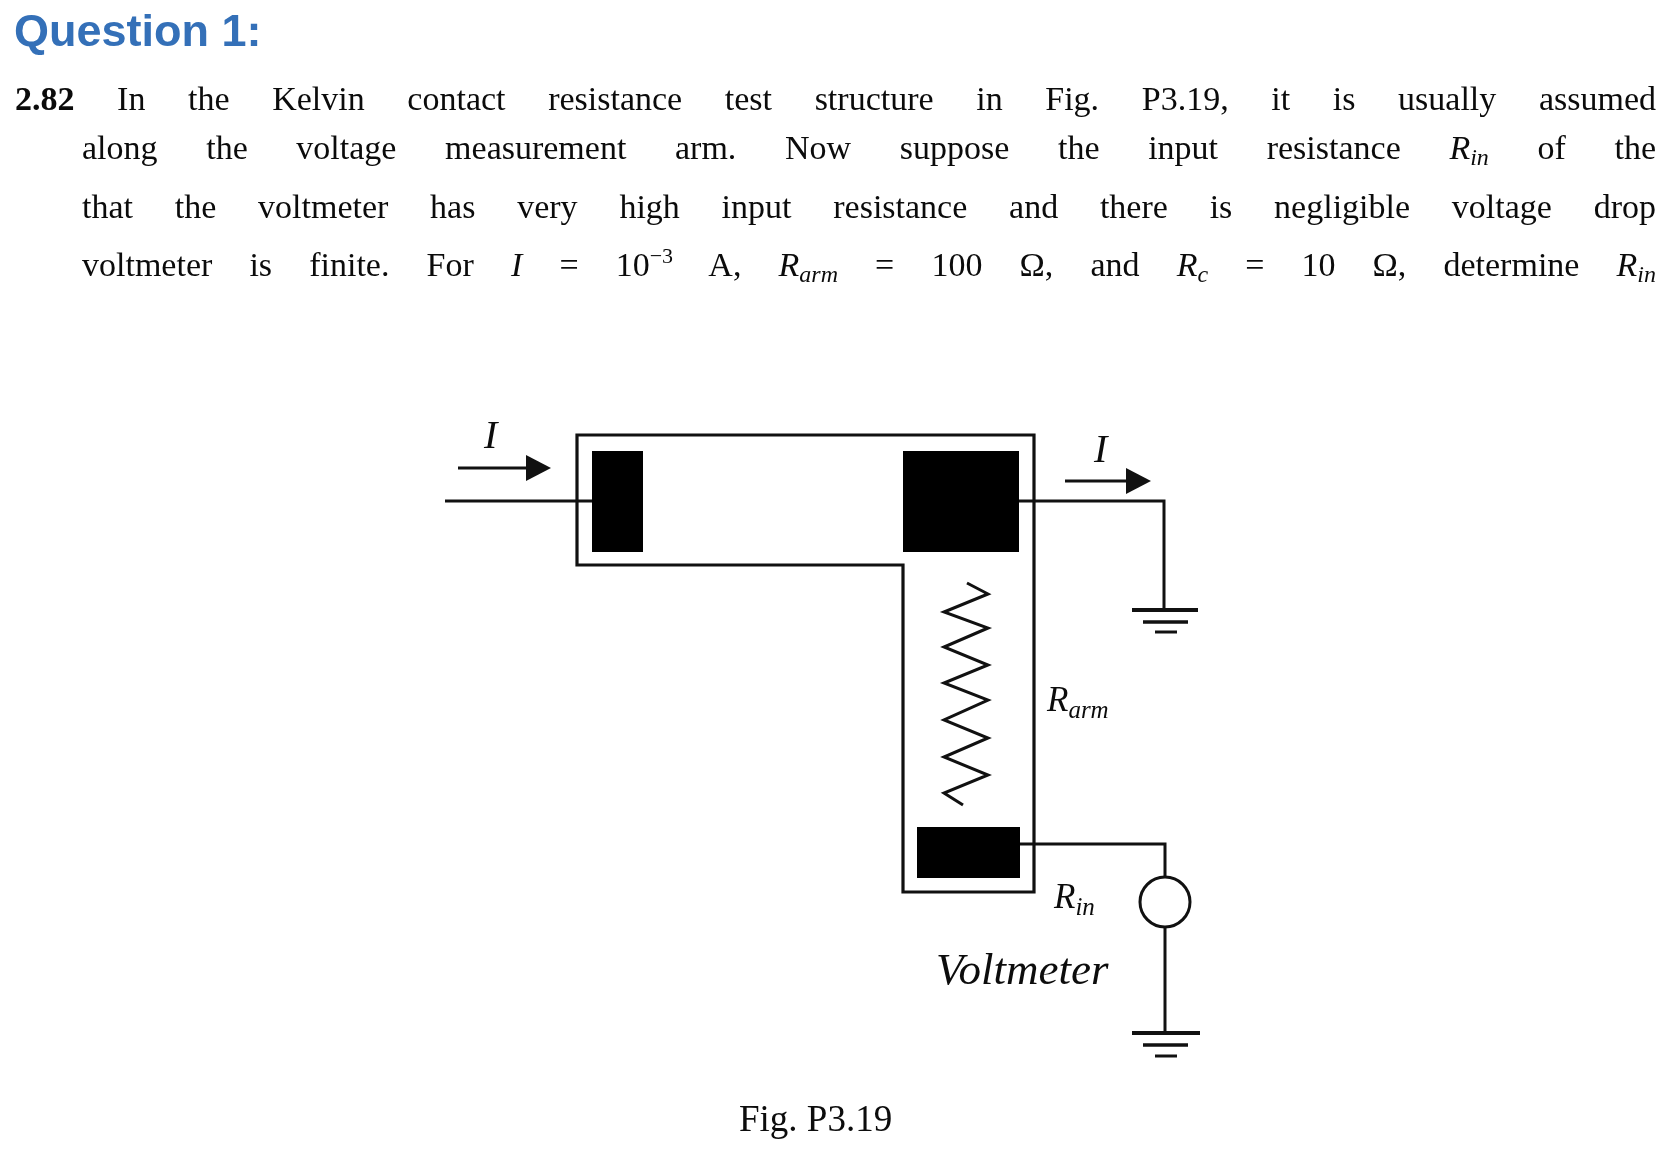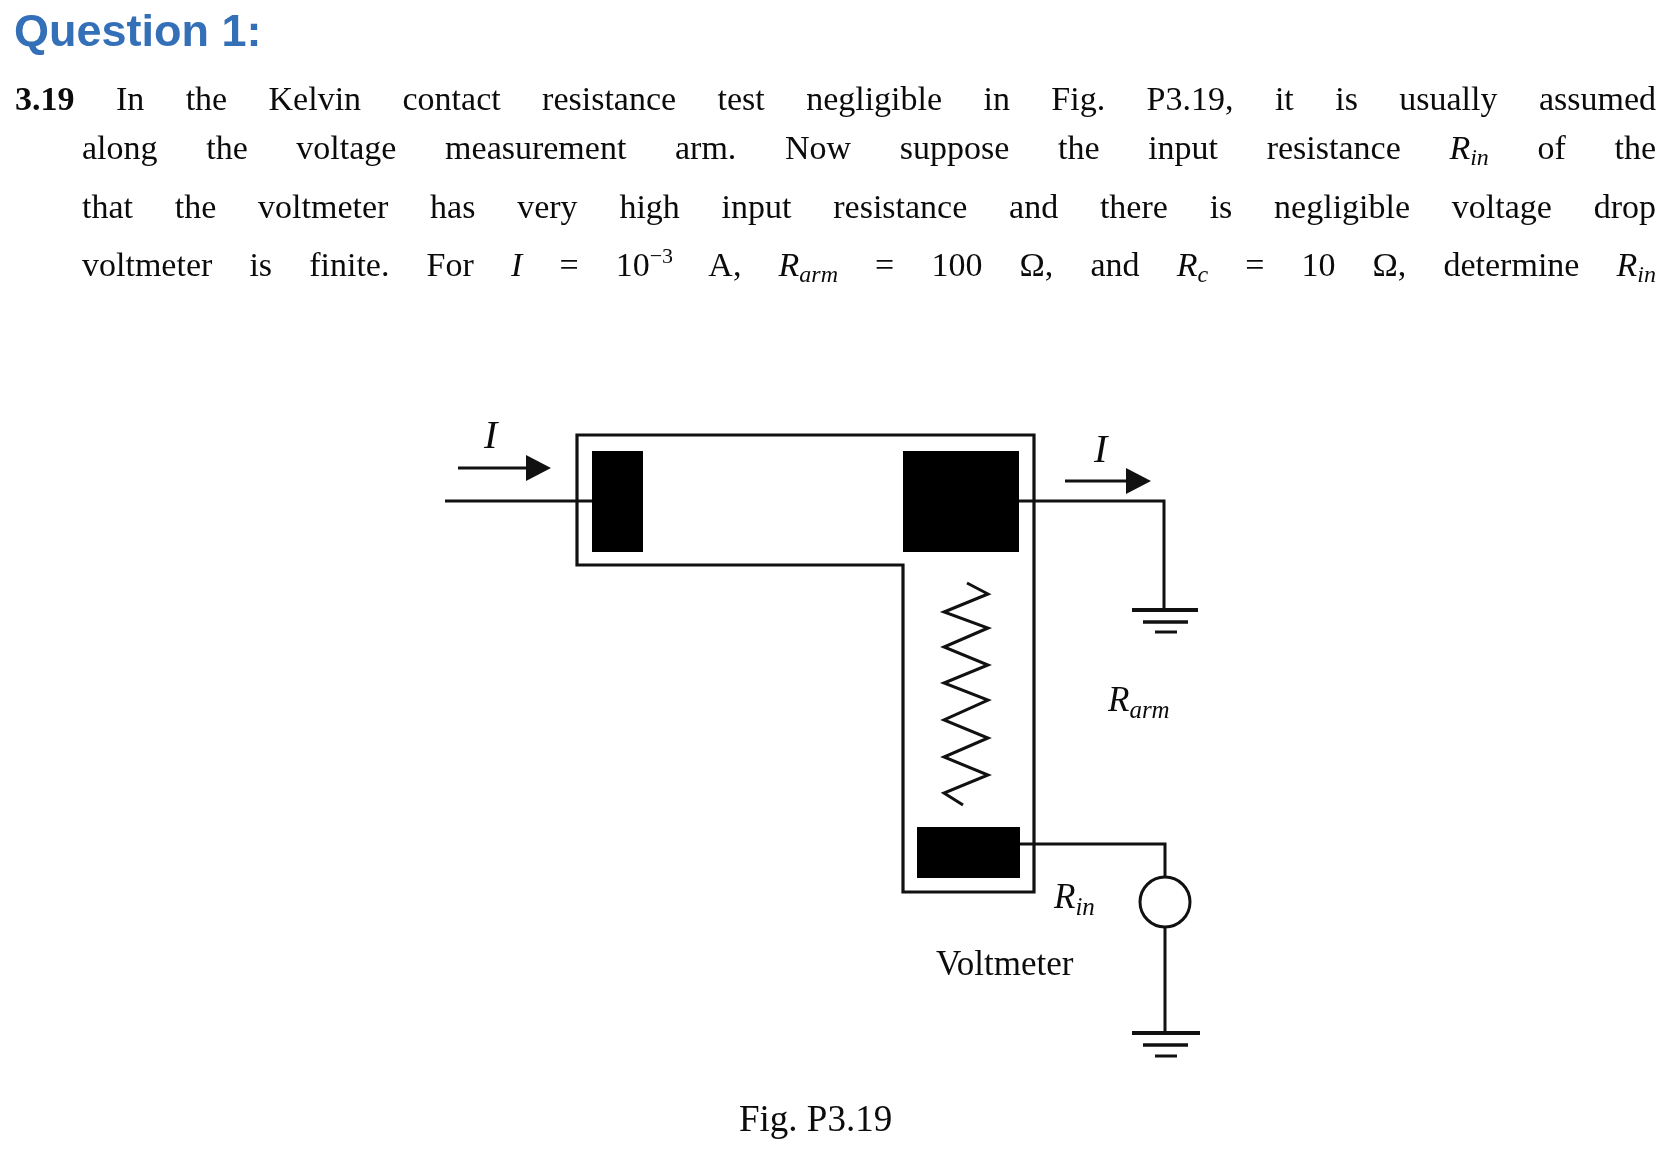--- a/index.html
+++ b/index.html
@@ -43,32 +43,32 @@
   .head{fill:var(--stroke,#111);stroke:none;}
   .gnd{stroke:var(--stroke,#111);fill:none;}
   .fig-label{
     position:absolute;font-family:"Liberation Serif", serif;color:#0c0c0c;
     line-height:1.15;white-space:nowrap;
   }
   .lbl-i{font-size:40px;font-style:italic;}
   .lbl-r{font-size:35px;}
   .lbl-r .base{font-style:italic;}
   .lbl-r .subsc{font-style:italic;font-size:25px;vertical-align:-7px;}
-  .lbl-voltmeter{font-size:35px;}
+  .lbl-voltmeter{font-size:45px;font-style:italic;}
   .lbl-caption{font-size:37px;font-weight:400;}
 </style>
 </head>
 <body>
 
 <div class="page" style="--page-bg: #ffffff; --accent: #3470B8; --stroke: #111111; --contact: #000000;">
 
   <div class="heading">Question 1:</div>
 
   <div class="problem">
-    <div class="pline"><span class="run-b">3.19</span><span> In the Kelvin contact resistance test negligible in Fig. P3.19, it is usually assumed</span></div>
+    <div class="pline"><span class="run-b">2.82</span><span> In the Kelvin contact resistance test structure in Fig. P3.19, it is usually assumed</span></div>
     <div class="pline indent"><span>along the voltage measurement arm. Now suppose the input resistance </span><span class="run-i">R</span><span class="run-sub">in</span><span> of the</span></div>
     <div class="pline indent"><span>that the voltmeter has very high input resistance and there is negligible voltage drop</span></div>
     <div class="pline indent"><span>voltmeter is finite. For </span><span class="run-i">I</span><span> = 10</span><span class="run-sup">−3</span><span> A, </span><span class="run-i">R</span><span class="run-sub">arm</span><span> = 100 Ω, and </span><span class="run-i">R</span><span class="run-sub">c</span><span> = 10 Ω, determine </span><span class="run-i">R</span><span class="run-sub">in</span></div>
   </div>
 
   <svg class="fig" width="1669" height="1151" viewBox="0 0 1669 1151" xmlns="http://www.w3.org/2000/svg">
 
     <path class="outline" d="M577 435 H1034 V892 H903 V565 H577 Z"></path>
 
     <rect class="pad" x="592" y="451" width="51" height="101"></rect>
@@ -100,21 +100,21 @@
     <g>
       <line class="gnd" stroke-width="4" x1="1132" y1="1033" x2="1200" y2="1033"></line>
       <line class="gnd" stroke-width="3.5" x1="1143" y1="1045" x2="1188" y2="1045"></line>
       <line class="gnd" stroke-width="3" x1="1155" y1="1056" x2="1177" y2="1056"></line>
     </g>
   </svg>
 
   <div class="fig-label lbl-i" style="left:484px;top:412px;">I</div>
   <div class="fig-label lbl-i" style="left:1094px;top:426px;">I</div>
 
-  <div class="fig-label lbl-r" style="left:1108px;top:680px;">
+  <div class="fig-label lbl-r" style="left:1047px;top:680px;">
     <span class="base">R</span><span class="subsc">arm</span>
   </div>
 
   <div class="fig-label lbl-r" style="left:1054px;top:877px;">
     <span class="base">R</span><span class="subsc">in</span>
   </div>
 
   <div class="fig-label lbl-voltmeter" style="left:936px;top:944px;">Voltmeter</div>
 
   <div class="fig-label lbl-caption" style="left:739px;top:1098px;">Fig. P3.19</div>

